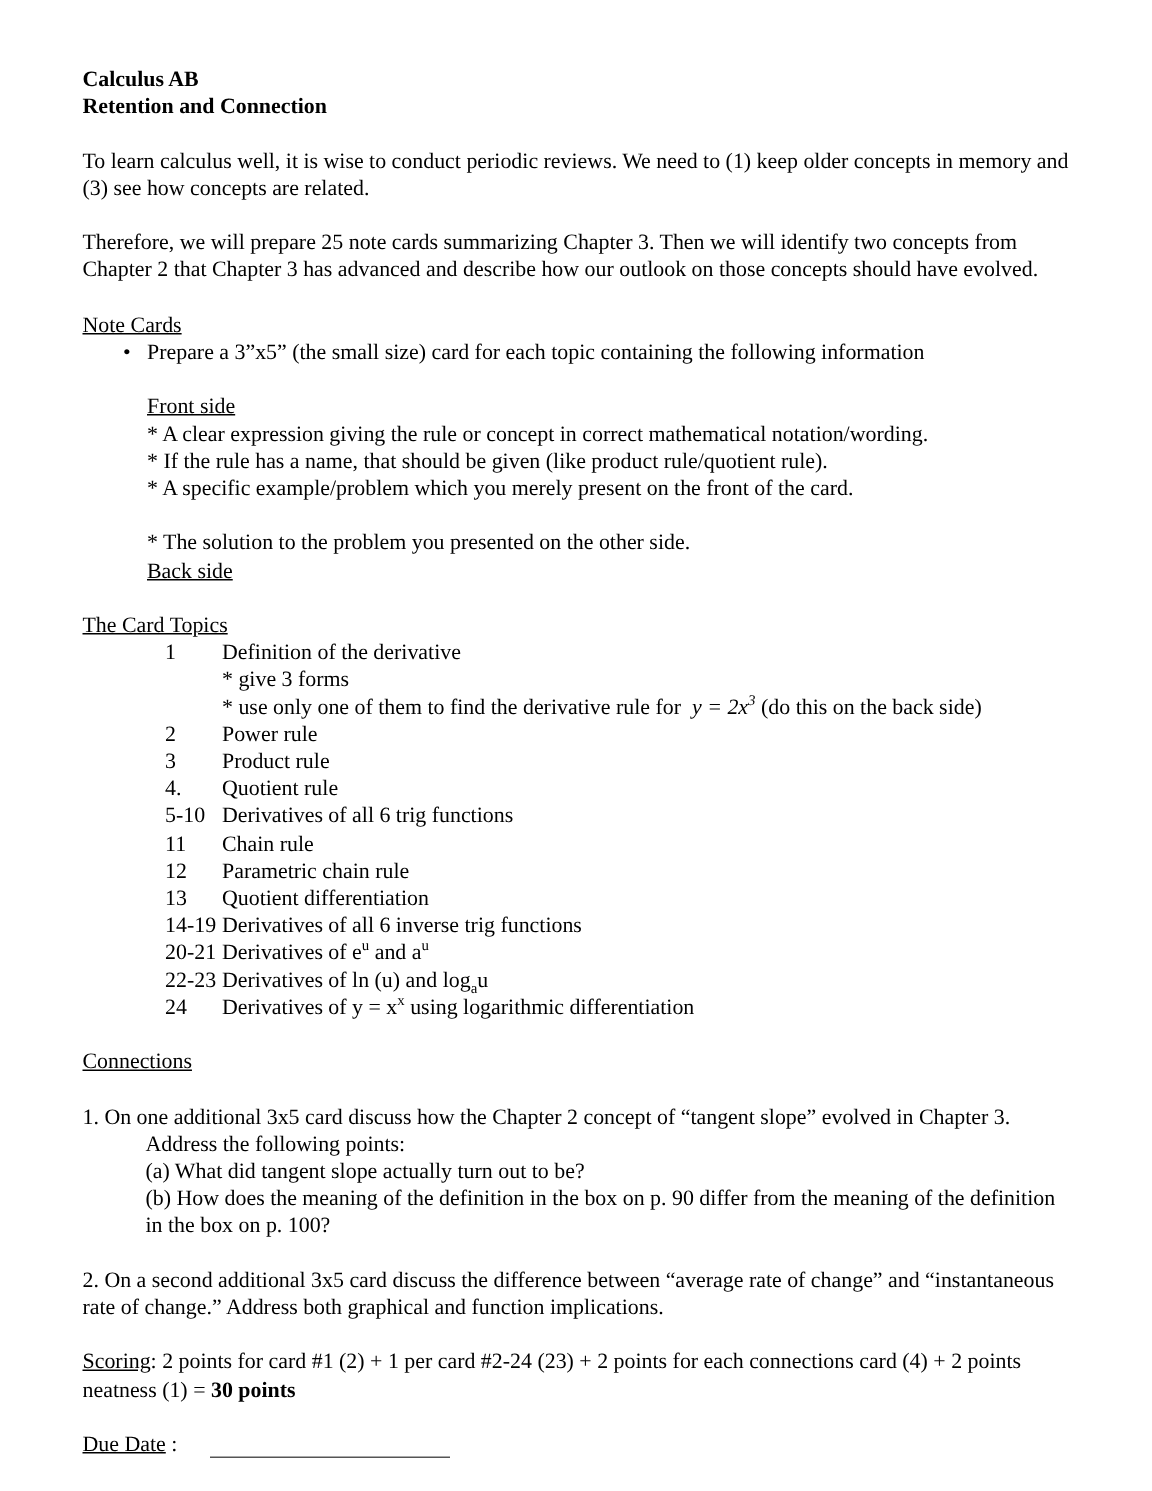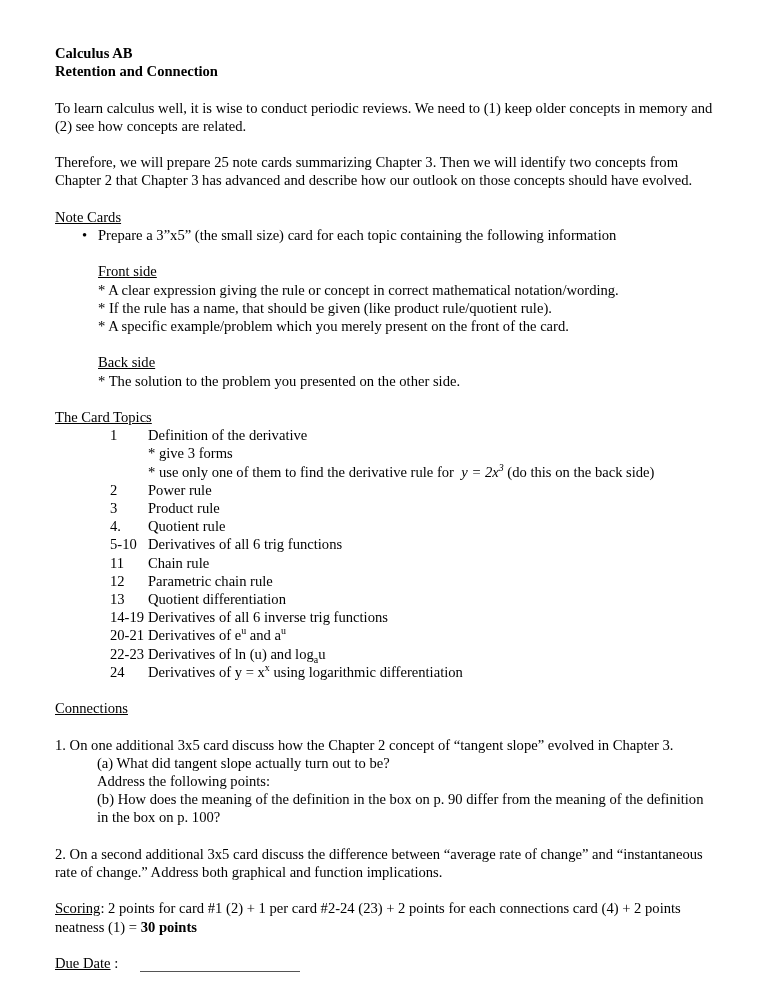--- a/index.html
+++ b/index.html
@@ -91,21 +91,21 @@
 <body>
 
 <div class="page">
   <div class="doc">
 
     <div class="title-line">Calculus AB</div>
     <div class="title-line">Retention and Connection</div>
 
     <div class="gap"></div>
 
-    <p class="para">To learn calculus well, it is wise to conduct periodic reviews.  We need to (1) keep older concepts in memory and (2) see how concepts are related.</p>
+    <p class="para">To learn calculus well, it is wise to conduct periodic reviews.  We need to (1) keep older concepts in memory and (3) see how concepts are related.</p>
 
     <div class="gap"></div>
 
     <p class="para">Therefore, we will prepare 25 note cards summarizing Chapter 3.  Then we will identify two concepts from Chapter 2 that Chapter 3 has advanced and describe how our outlook on those concepts should have evolved.</p>
 
     <div class="gap"></div>
 
     <div>
       <span class="u">Note Cards</span>
     </div>
@@ -122,24 +122,24 @@
         <span class="u">Front side</span>
       </div>
       <div>* A clear expression giving the rule or concept in correct mathematical notation/wording.</div>
       <div>* If the rule has a name, that should be given (like product rule/quotient rule).</div>
       <div>* A specific example/problem which you merely present on the front of the card.</div>
     </div>
 
     <div class="gap"></div>
 
     <div class="indent-block">
+      <div>* The solution to the problem you presented on the other side.</div>
       <div>
         <span class="u">Back side</span>
       </div>
-      <div>* The solution to the problem you presented on the other side.</div>
     </div>
 
     <div class="gap"></div>
 
     <div>
       <span class="u">The Card Topics</span>
     </div>
 
     <div class="topics">
 
@@ -207,22 +207,22 @@
     <div class="gap"></div>
 
     <div>
       <span class="u">Connections</span>
     </div>
 
     <div class="gap"></div>
 
     <div class="conn-item">
       <div class="lead">1.  On one additional 3x5 card discuss how the Chapter 2 concept of “tangent slope” evolved in Chapter 3.</div>
+      <div class="conn-sub">Address the following points:</div>
       <div class="conn-sub">(a)  What did tangent slope actually turn out to be?</div>
-      <div class="conn-sub">Address the following points:</div>
       <div class="conn-sub">(b)  How does the meaning of the definition in the box on p. 90 differ from the meaning of the definition in the box on p. 100?</div>
     </div>
 
     <div class="gap"></div>
 
     <div class="conn-item">
       <div>2.  On a second additional 3x5 card discuss the difference between “average rate of change” and “instantaneous rate of change.”  Address both graphical and function implications.</div>
     </div>
 
     <div class="gap"></div>

